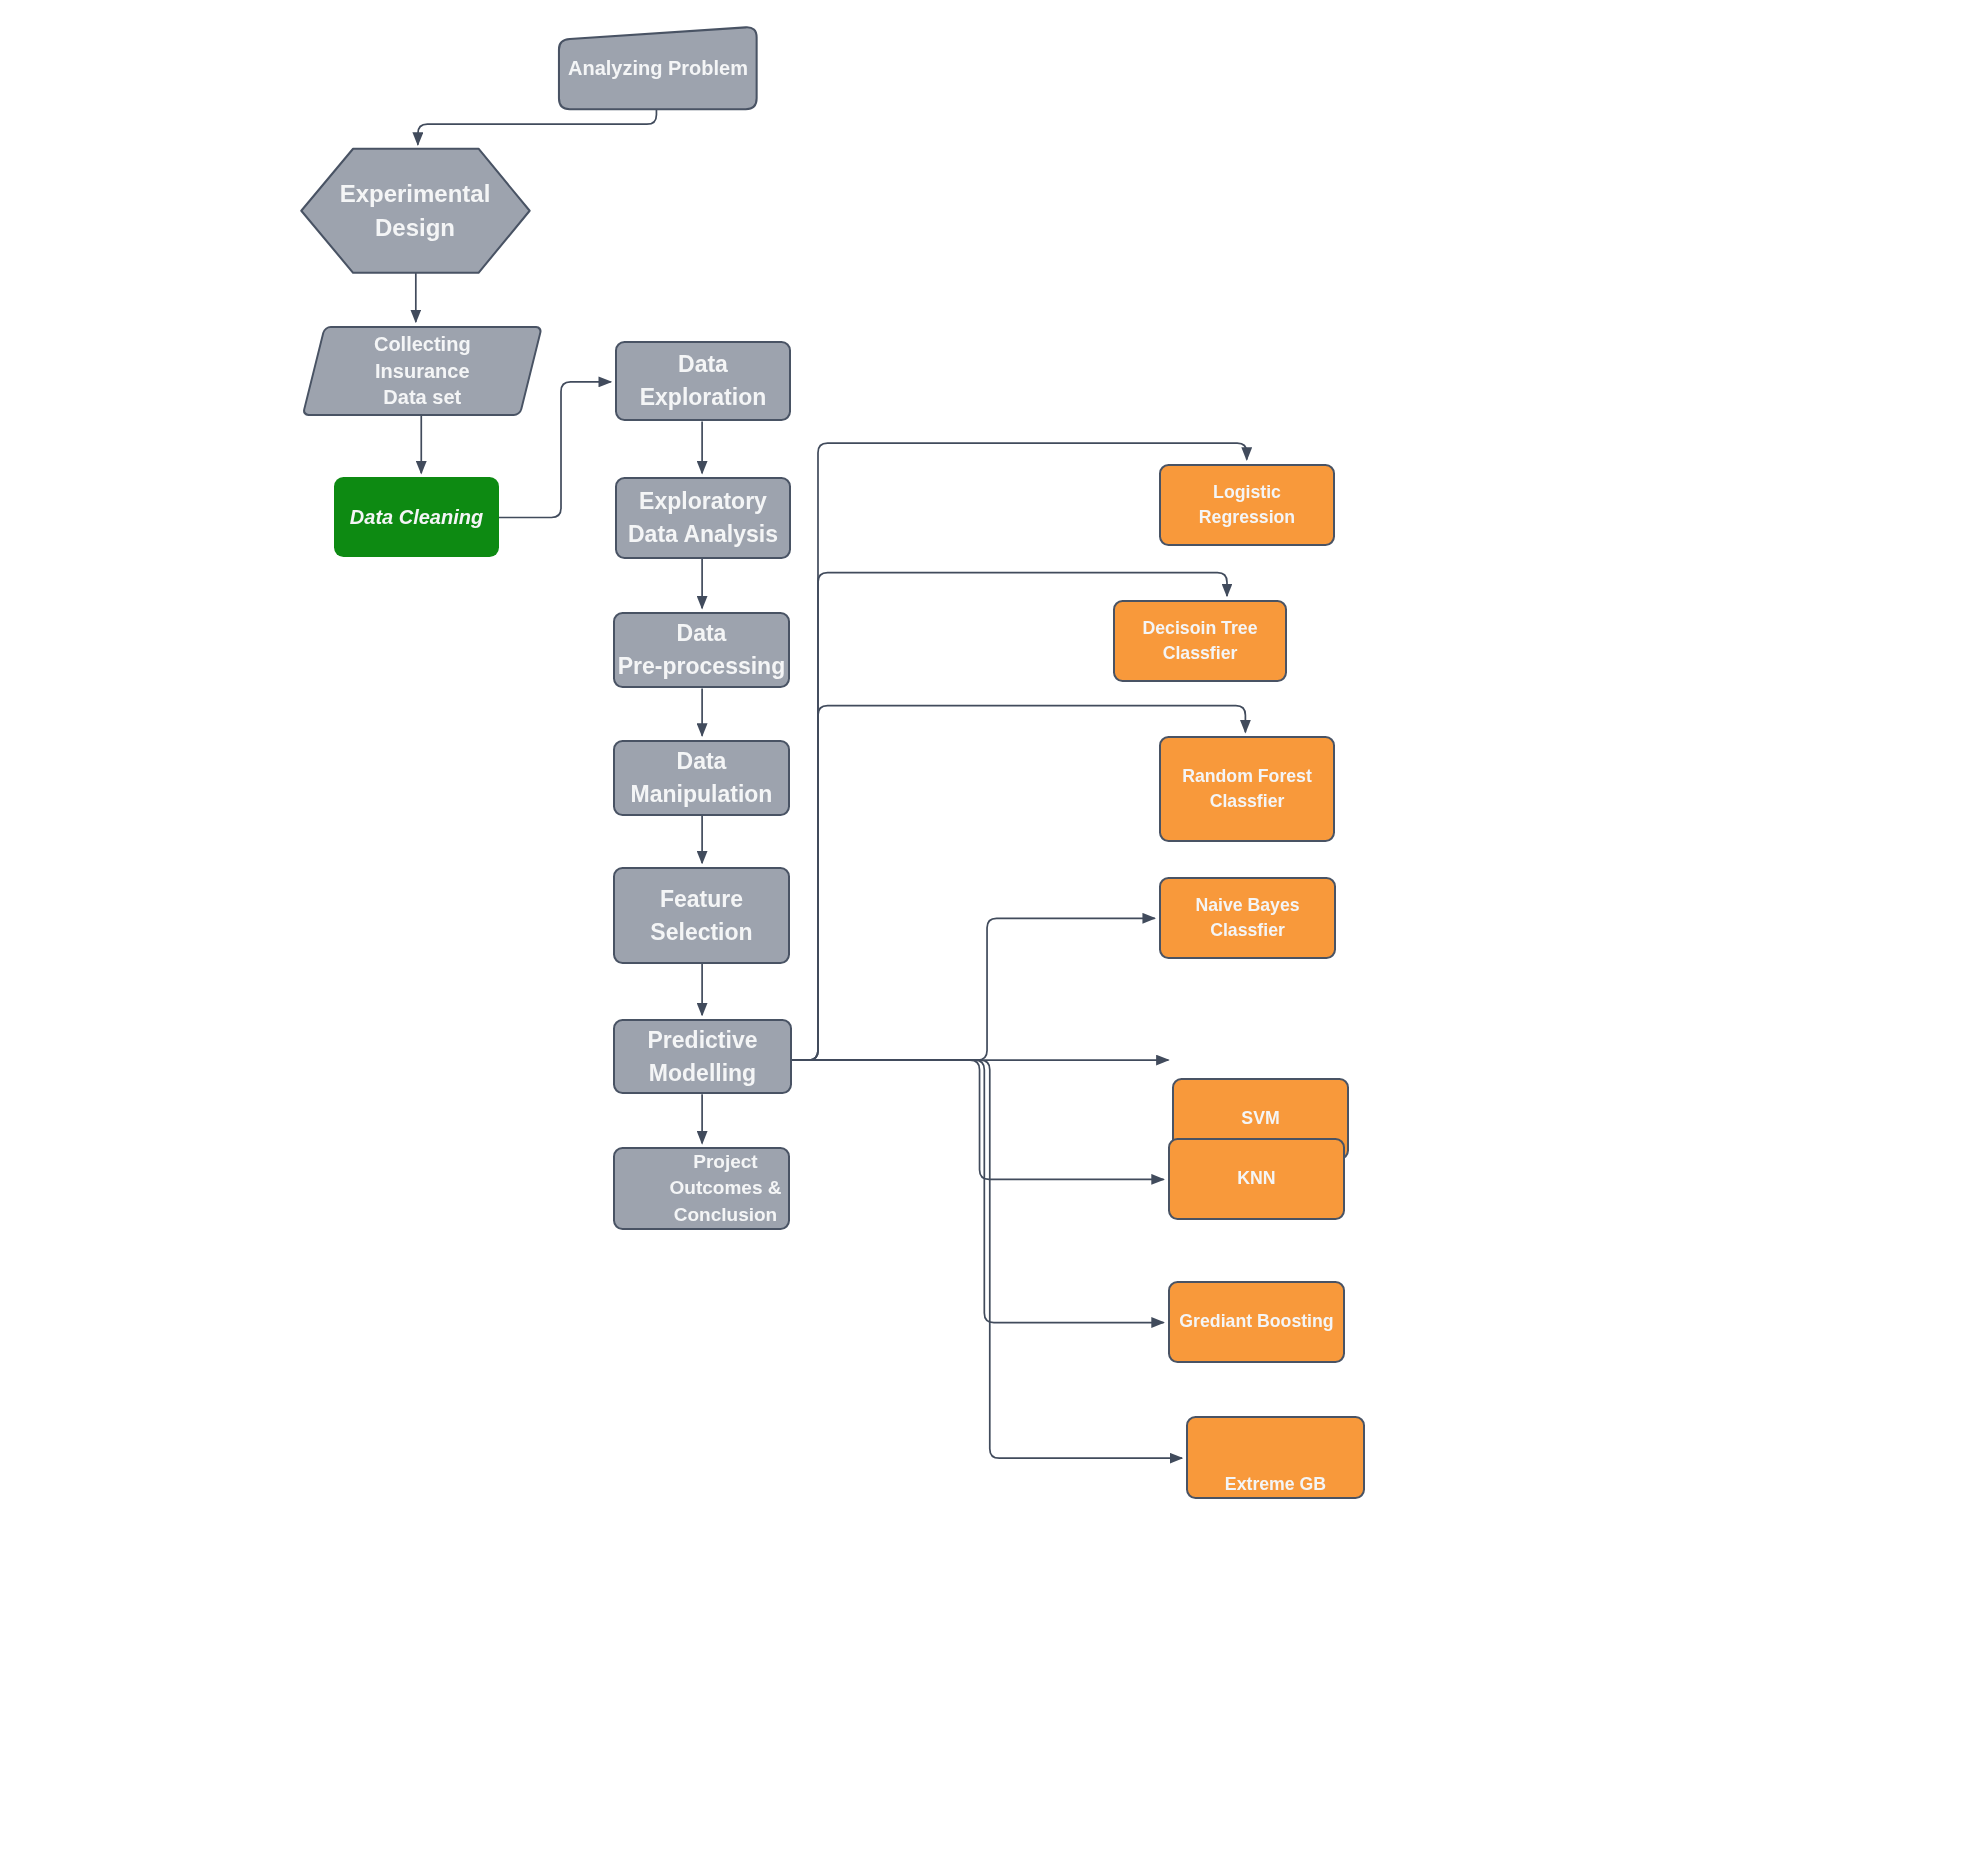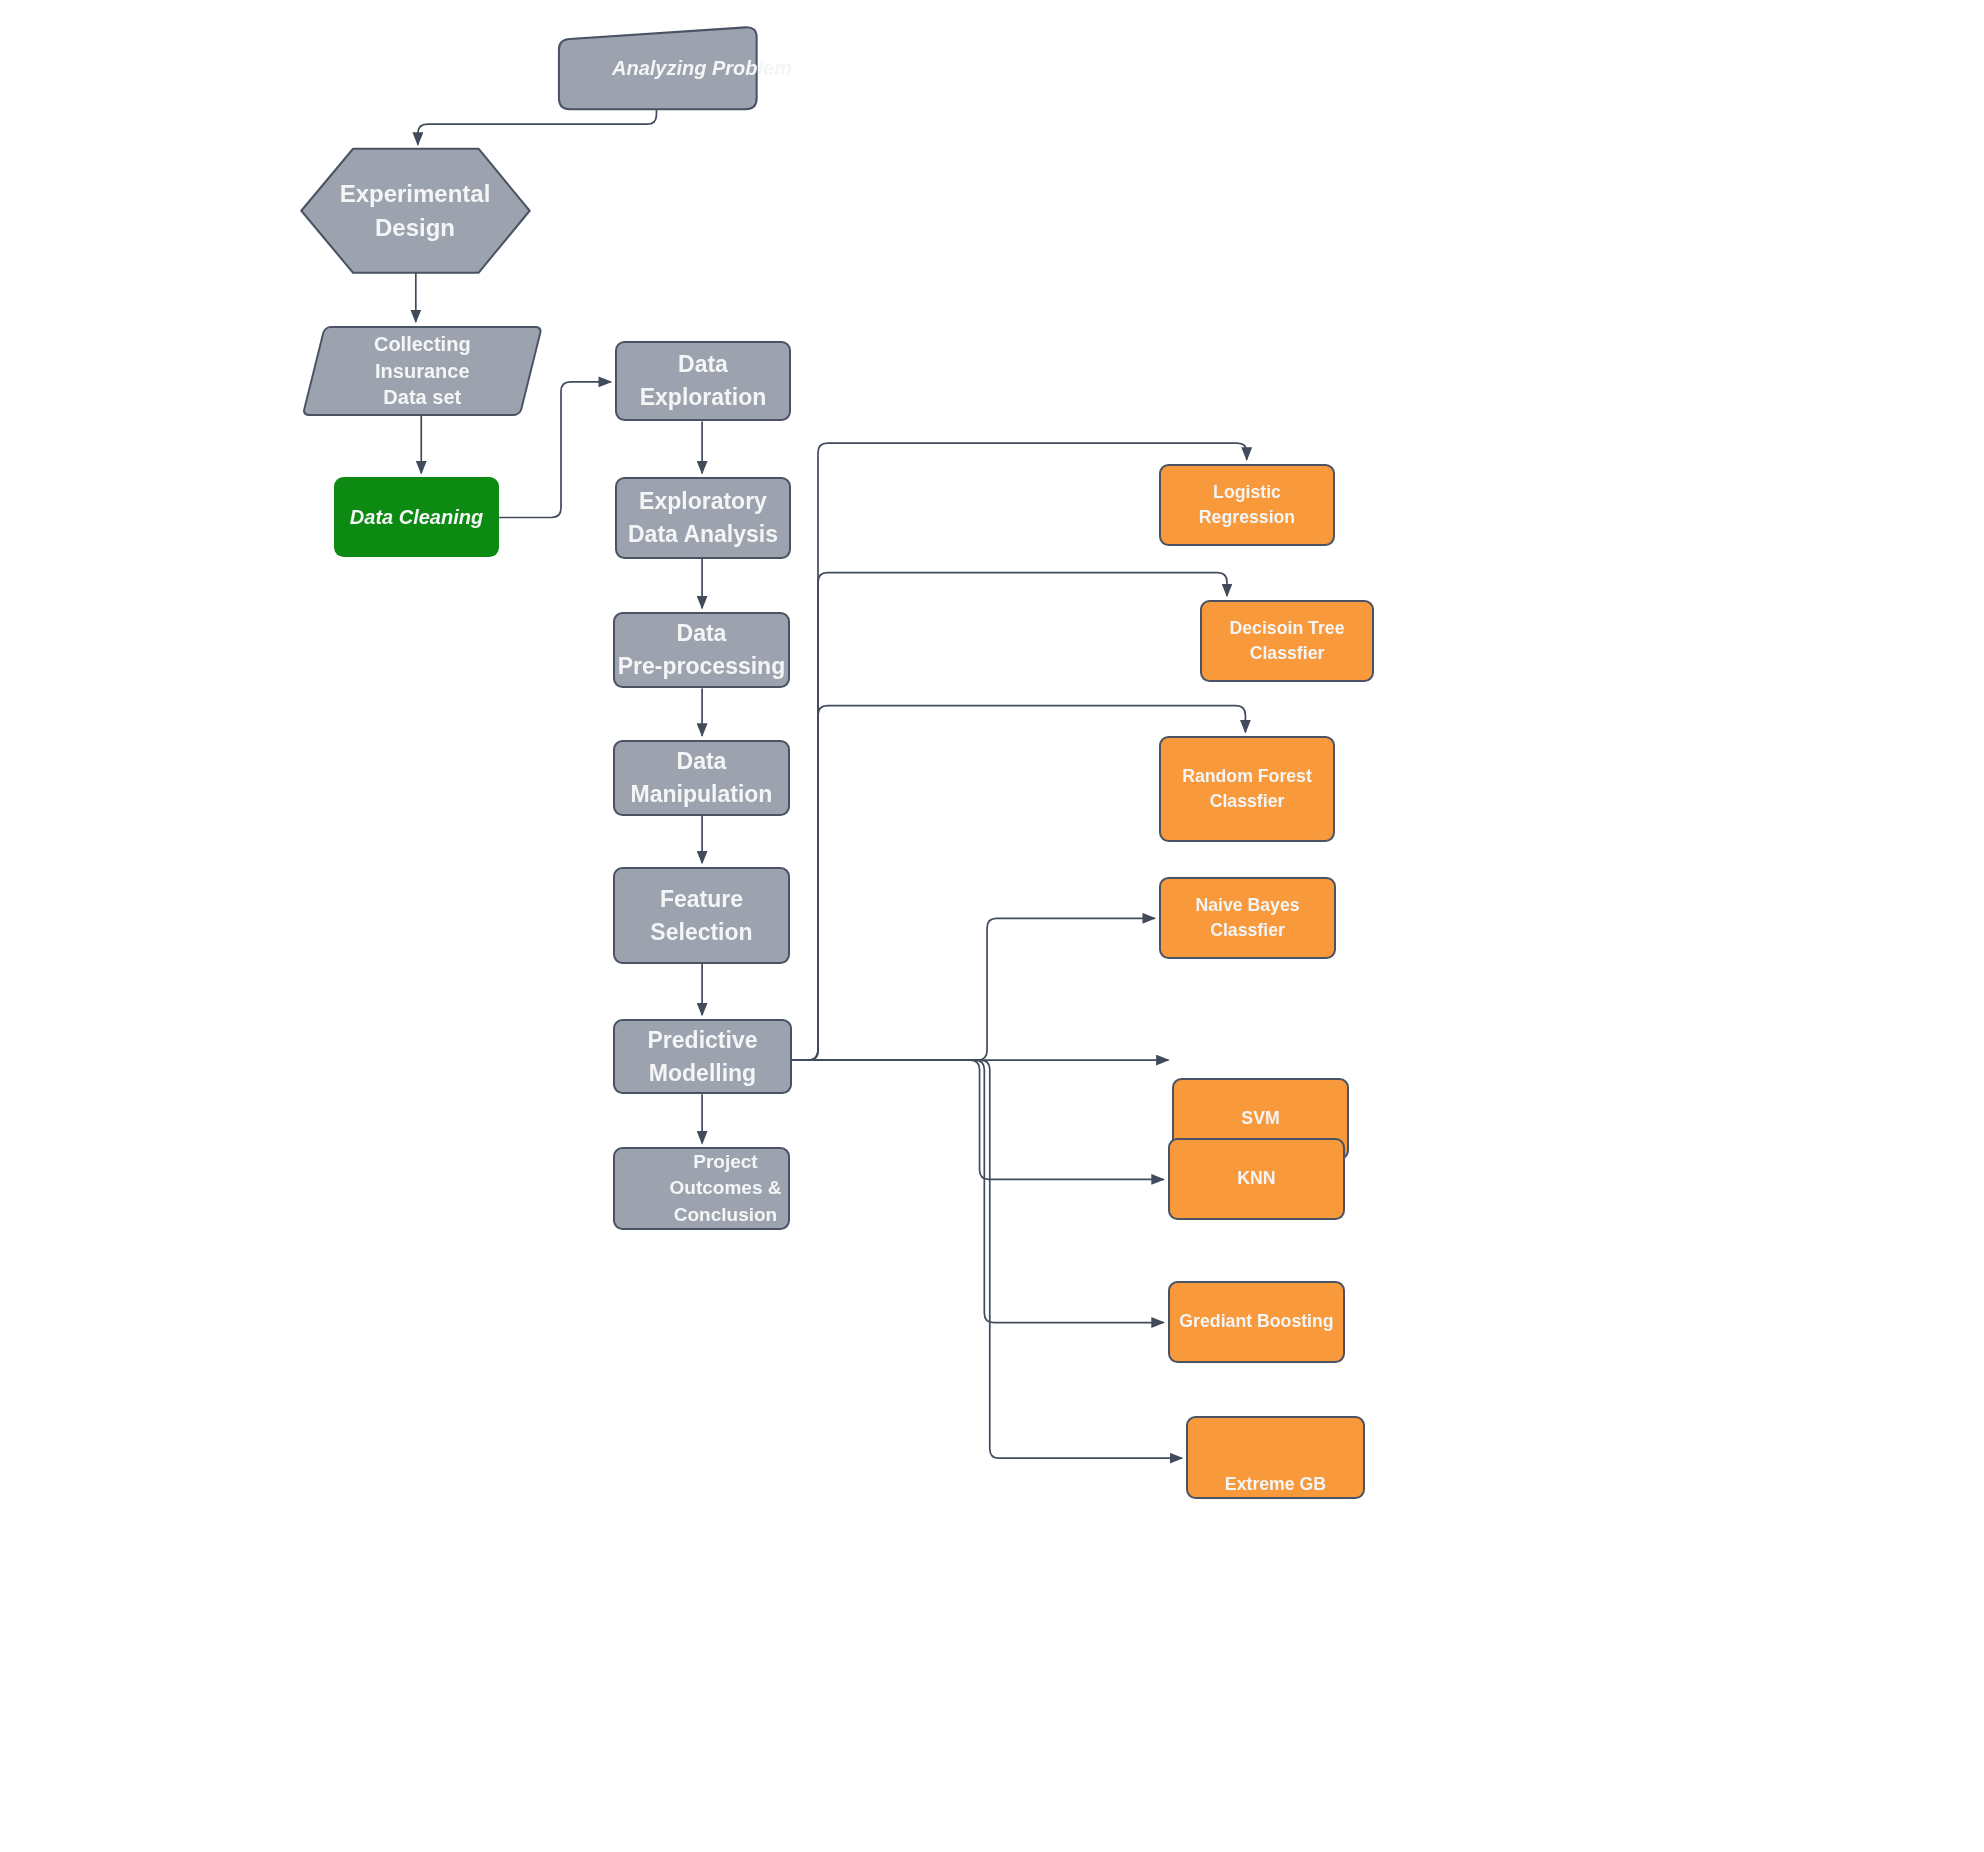--- a/index.html
+++ b/index.html
@@ -12,21 +12,21 @@
           font-family:"Liberation Sans","DejaVu Sans",sans-serif;overflow:hidden;}
   .layer{position:absolute;left:0;top:0;}
   .node{position:absolute;box-sizing:border-box;background:var(--gray-fill);
         border:2px solid var(--shape-border);border-radius:9.5px;
         display:flex;align-items:center;justify-content:center;text-align:center;
         color:var(--text-color);font-weight:bold;}
   .orange{background:var(--orange-fill);}
   .green{background:var(--green-fill);border:none;font-style:italic;}
   .float-label{position:absolute;display:flex;align-items:center;justify-content:center;
         text-align:center;color:var(--text-color);font-weight:bold;box-sizing:border-box;}
-  .italic{font-style:italic;margin-left:44px;}
+  .italic{}
   .node-label{white-space:pre-line;line-height:1.42;display:block;}
   .para{position:absolute;box-sizing:border-box;background:var(--gray-fill);
         border:2px solid var(--shape-border);border-radius:6.8px;
         transform:skewX(-14deg);transform-origin:top left;}
   .para-inner{width:100%;height:100%;transform:skewX(14deg);
         display:flex;align-items:center;justify-content:center;text-align:center;
         color:var(--text-color);font-weight:bold;}
   .fs26{font-size:17.7px;} .fs27{font-size:19px;padding-left:48px;} .fs28{font-size:23px;}
   .fs29{font-size:20px;} .fs31{font-size:24px;}
   .connector{fill:none;stroke:var(--connector);stroke-width:2.5px;}
@@ -114,21 +114,21 @@
   <div class="node fs27" style="left:613px;top:1147px;width:177px;height:83px;">
     <span class="node-label" style="line-height:1.38;">Project
 Outcomes &amp;
 Conclusion</span>
   </div>
 
   <div class="node orange fs26" style="left:1159px;top:464px;width:176px;height:82px;">
     <span class="node-label">Logistic
 Regression</span>
   </div>
-  <div class="node orange fs26" style="left:1200px;top:600px;width:174px;height:82px;">
+  <div class="node orange fs26" style="left:1113px;top:600px;width:174px;height:82px;">
     <span class="node-label">Decisoin Tree
 Classfier</span>
   </div>
   <div class="node orange fs26" style="left:1159px;top:736px;width:176px;height:106px;">
     <span class="node-label">Random Forest
 Classfier</span>
   </div>
   <div class="node orange fs26" style="left:1159px;top:877px;width:177px;height:82px;">
     <span class="node-label">Naive Bayes
 Classfier</span>

